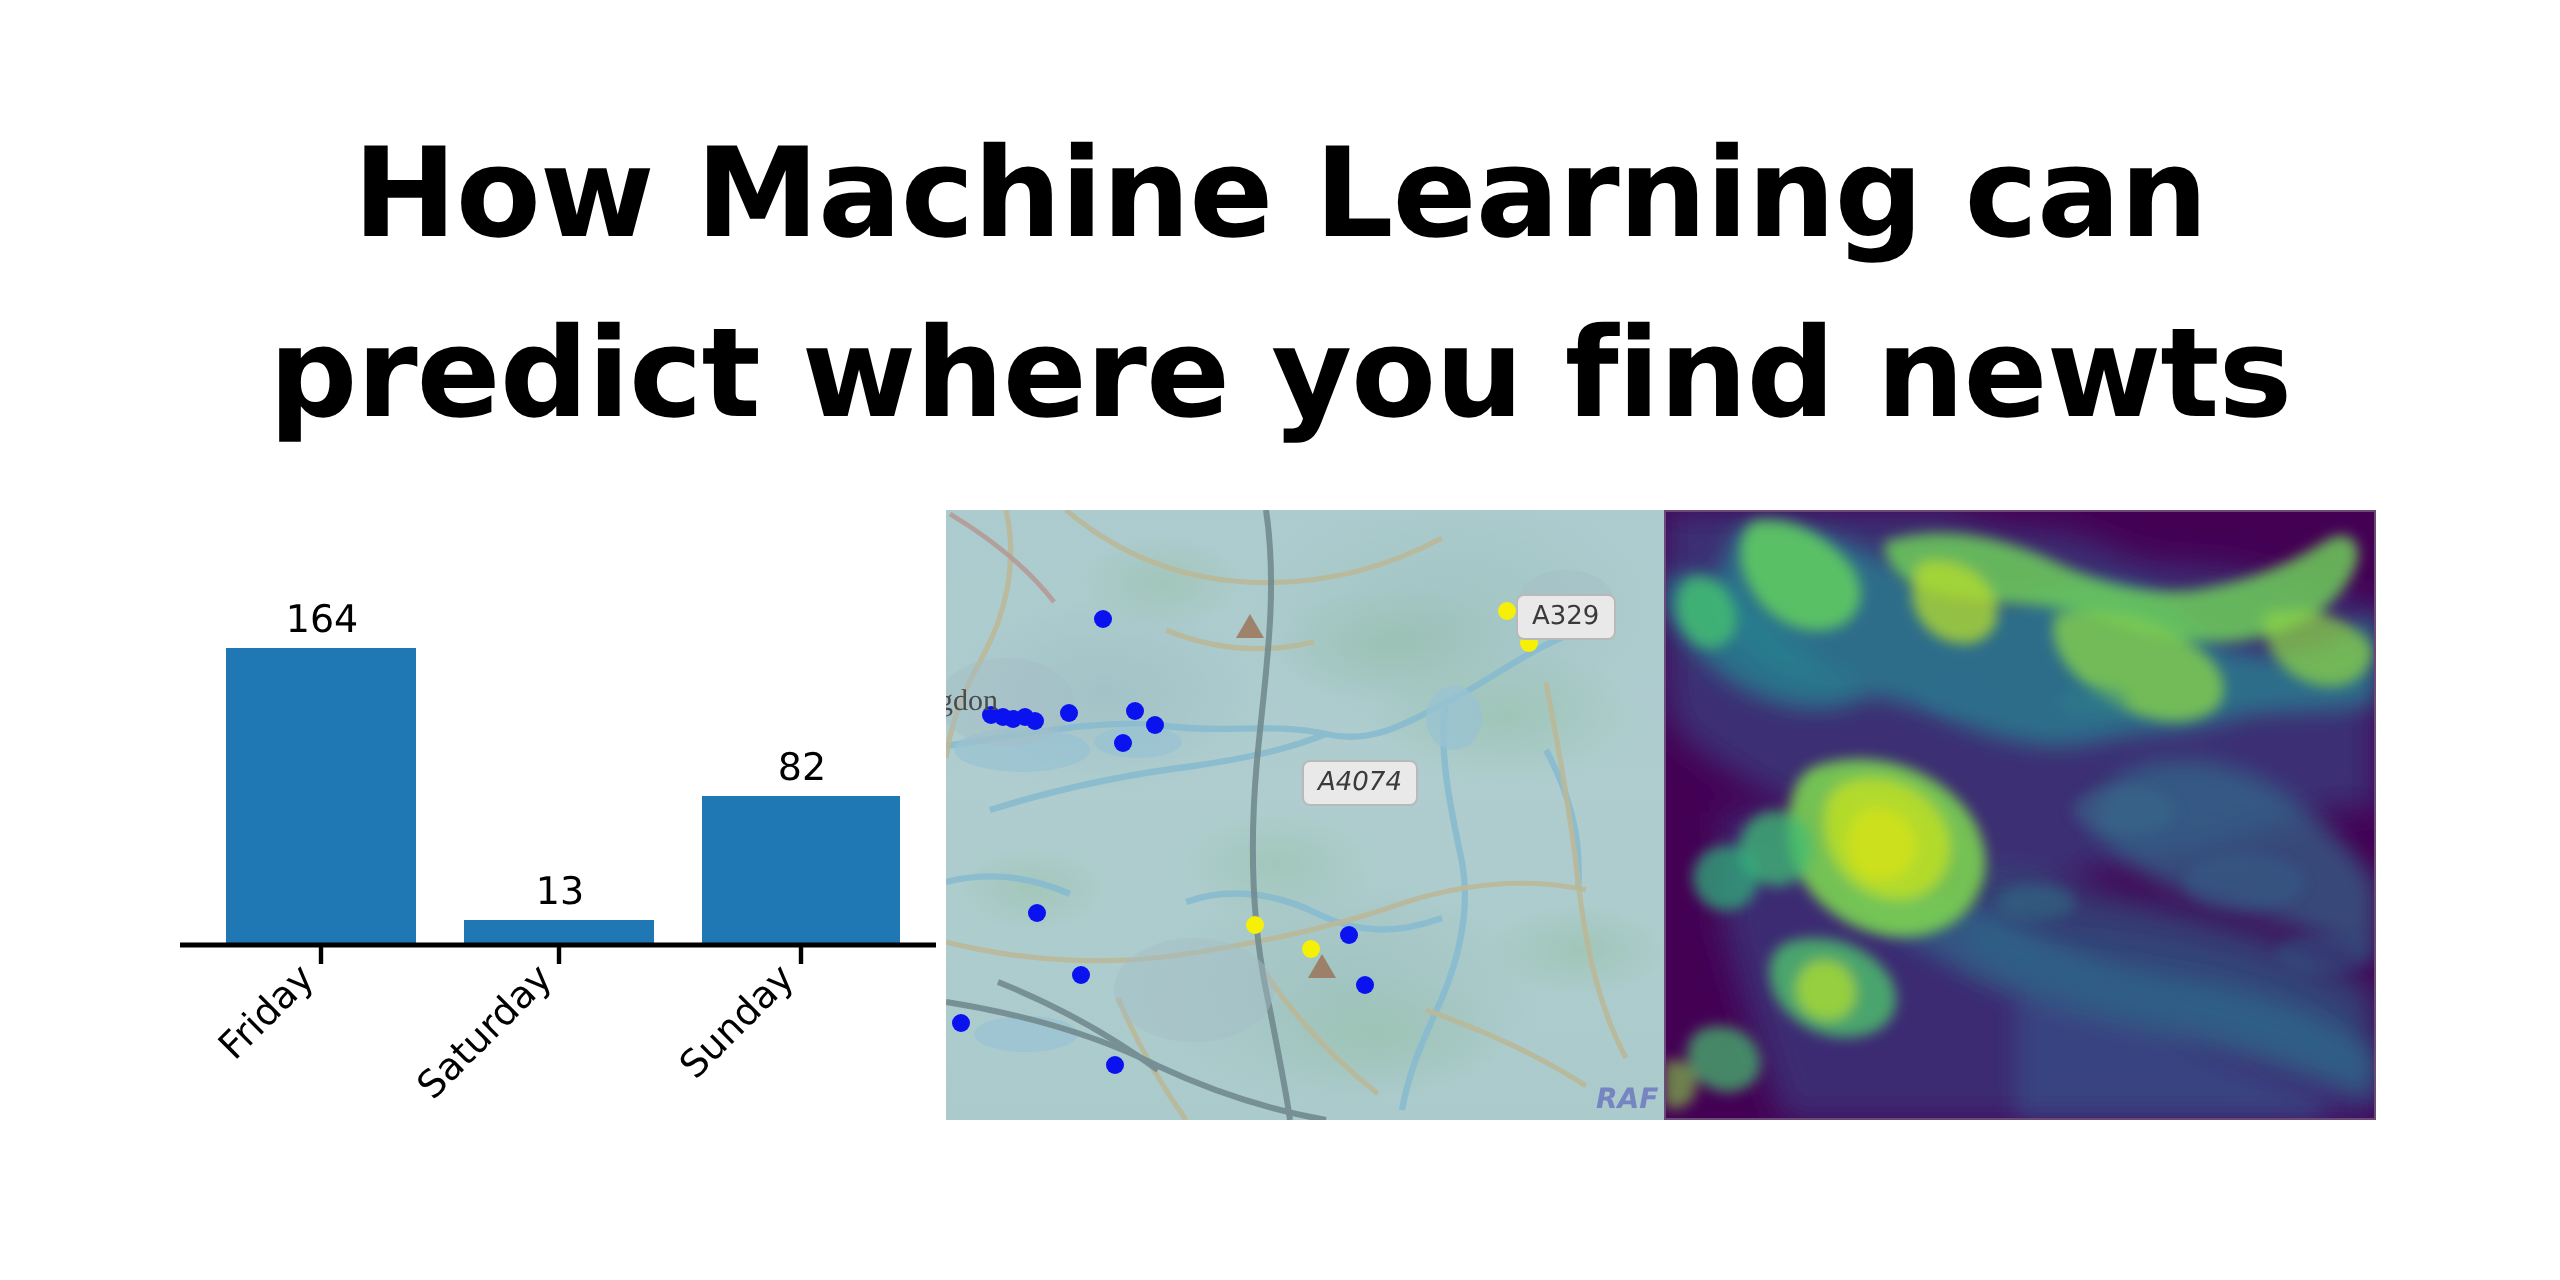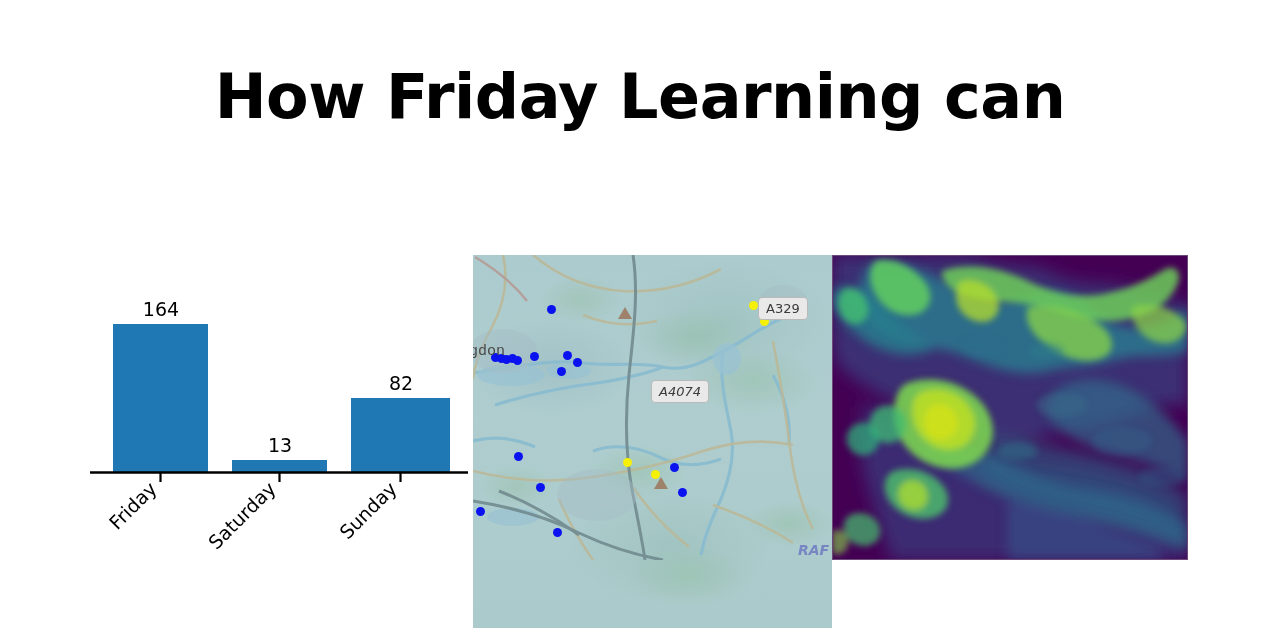--- a/index.html
+++ b/index.html
@@ -25,21 +25,21 @@
     font-family:"DejaVu Sans","Liberation Sans",sans-serif;
     font-size:19px;fill:#000000;text-anchor:middle;
   }
   .ticklabel{
     font-family:"DejaVu Sans","Liberation Sans",sans-serif;
     font-size:19px;fill:#000000;text-anchor:end;
   }
 
   
   .panel{position:absolute;overflow:hidden;}
-  #map-panel{left:473px;top:255px;width:359px;height:373px;background:#fef9c3;}
+  #map-panel{left:473px;top:255px;width:359px;height:305px;background:#fef9c3;}
   #raster-panel{left:832px;top:255px;width:356px;height:305px;background:#440154;}
 
   .maplayer{position:absolute;inset:0;}
 
   
   .map-base{
     background:
       radial-gradient(ellipse 120px 70px at 22% 30%, rgba(178,200,206,.85) 0%, rgba(178,200,206,0) 70%),
       radial-gradient(ellipse 150px 90px at 70% 18%, rgba(168,198,190,.55) 0%, rgba(168,198,190,0) 72%),
       radial-gradient(ellipse 140px 80px at 55% 78%, rgba(165,196,186,.55) 0%, rgba(165,196,186,0) 72%),
@@ -63,40 +63,41 @@
   .roadlabel{
     position:absolute;
     background:#e9e9e9;border:1px solid #b9b9b9;border-radius:4px;
     color:#3a3a3a;font-size:13px;line-height:1;
     padding:4px 7px;
     font-family:"DejaVu Sans","Liberation Sans",sans-serif;
     white-space:nowrap;
   }
   .placelabel{
     position:absolute;color:#4a4a4a;font-size:15px;white-space:nowrap;
-    font-family:Liberation Mono, monospace;
+    font-family:Liberation Serif, serif;
   }
   .airlabel{
     position:absolute;color:#6a74c0;font-size:14px;font-style:italic;font-weight:bold;
     white-space:nowrap;font-family:"DejaVu Sans","Liberation Sans",sans-serif;opacity:.8;
   }
   .dot{position:absolute;border-radius:50%;}
   .dot-blue{background:#0a12f0;width:9px;height:9px;}
   .dot-yellow{background:#f5f005;width:9px;height:9px;}
   .tri{position:absolute;width:0;height:0;border-left:7px solid transparent;
        border-right:7px solid transparent;border-bottom:12px solid #9a6a4a;opacity:.75;}
   .raster-border{position:absolute;inset:0;border:1px solid #6b4a7a;box-sizing:border-box;}
 </style>
 </head>
 <body>
 
 <div id="stage">
 
   <div class="title">
-    <span class="l">How Friday Learning can</span>
+    <span class="l">How Machine Learning can</span>
+    <span class="l">predict where you find newts</span>
   </div>
 
   <div class="chart">
     <svg width="420" height="310" viewBox="0 0 420 310">
 
       <g>
         <rect x="53" y="52" width="95" height="148" fill="#1f77b4"></rect>
         <rect x="172" y="188" width="95" height="12" fill="#1f77b4"></rect>
         <rect x="291" y="126" width="99" height="74" fill="#1f77b4"></rect>
       </g>

